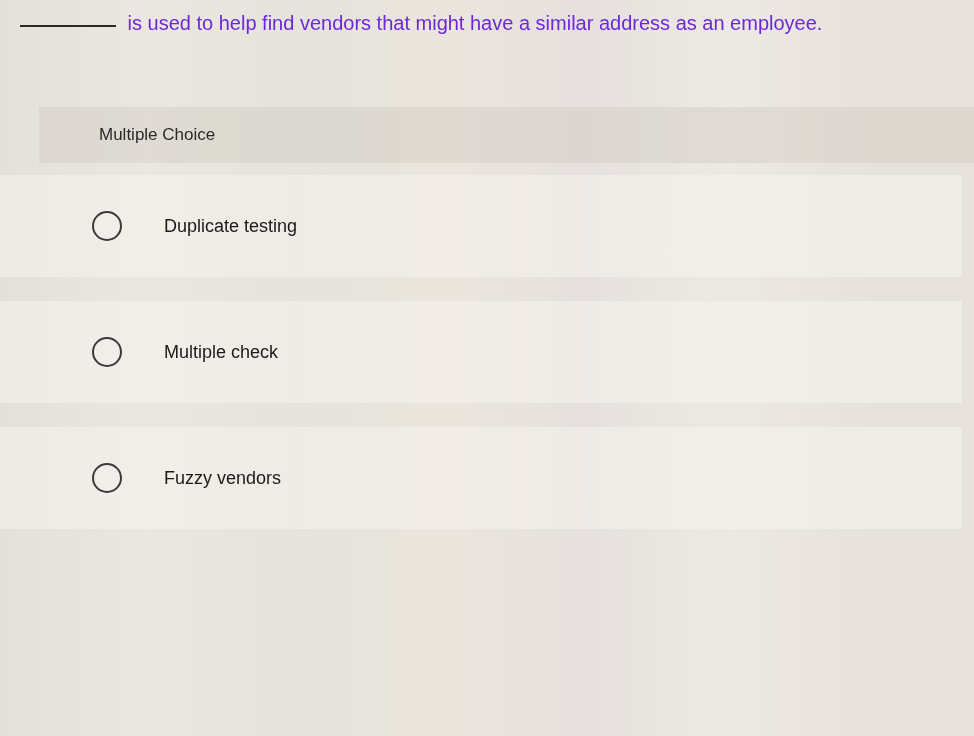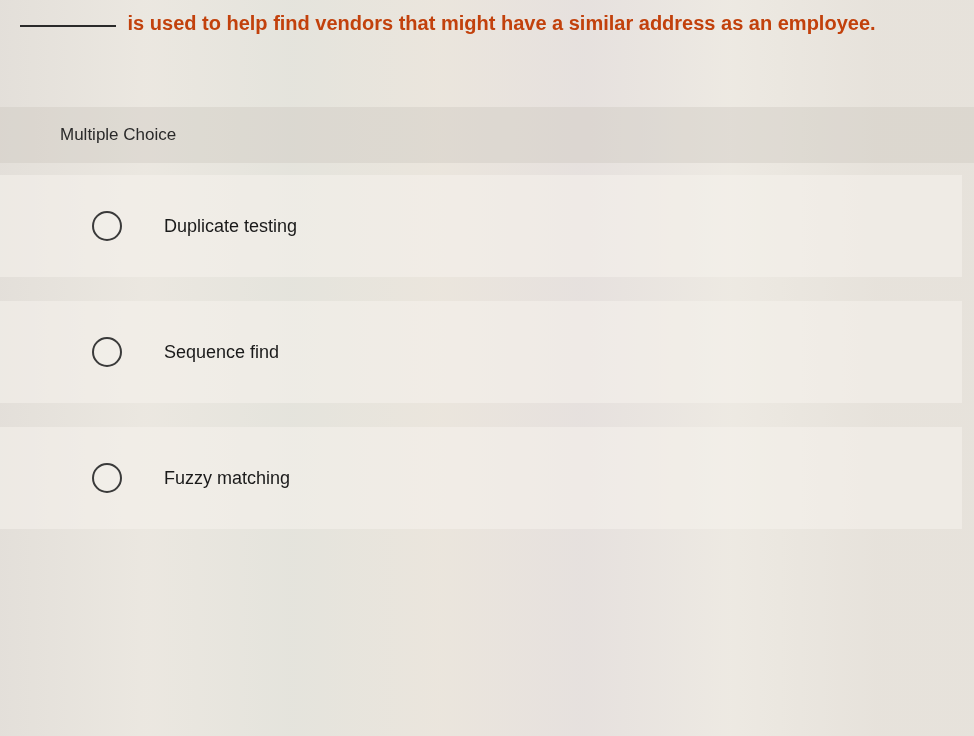--- a/index.html
+++ b/index.html
@@ -21,40 +21,41 @@
           rgba(220,200,210,0.15) 60%,
           rgba(245,240,230,0.4) 75%,
           rgba(225,215,200,0.2) 90%);
       color: #2a2a2a;
       padding: 0;
       overflow: hidden;
     }
     .question-row {
       padding: 12px 20px 24px 20px;
       font-size: 20px;
-      font-weight: 700;
-      color: #c2410c;
+      font-weight: 400;
+      color: #6d28d9;
     }
     .blank {
       display: inline-block;
       border-bottom: 2px solid #2a2a2a;
       width: 96px;
       vertical-align: baseline;
       margin-right: 6px;
       position: relative;
       top: -3px;
     }
     .choice-block {
       margin-top: 48px;
     }
     .choice-header {
       padding: 18px 81px 18px 60px;
       font-size: 17px;
       color: #2a2a2a;
       background: rgba(200,195,185,0.35);
+      margin-left: 39px;
     }
     .options-wrap {
       padding: 12px 12px 0 0;
     }
     .option-row {
       display: flex;
       align-items: center;
       padding: 36px 0 36px 92px;
       background: rgba(245,242,236,0.55);
       margin-bottom: 24px;
@@ -87,23 +88,23 @@
 
   <div class="options-wrap">
 
     <div class="option-row">
       <span class="radio-circle"></span>
       <span class="option-label">Duplicate testing</span>
     </div>
 
     <div class="option-row">
       <span class="radio-circle"></span>
-      <span class="option-label">Sequence find</span>
+      <span class="option-label">Multiple check</span>
     </div>
 
 
     <div class="option-row">
       <span class="radio-circle"></span>
-      <span class="option-label">Fuzzy matching</span>
+      <span class="option-label">Fuzzy vendors</span>
     </div>
 
   </div>
 </div>
 
 </body></html>

